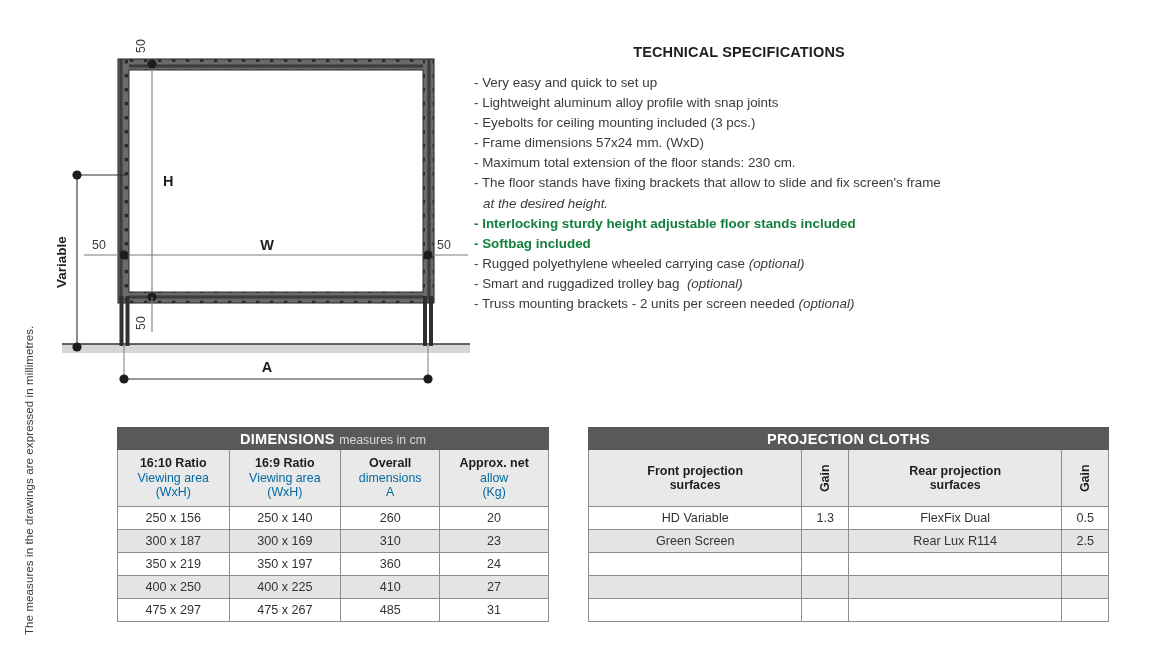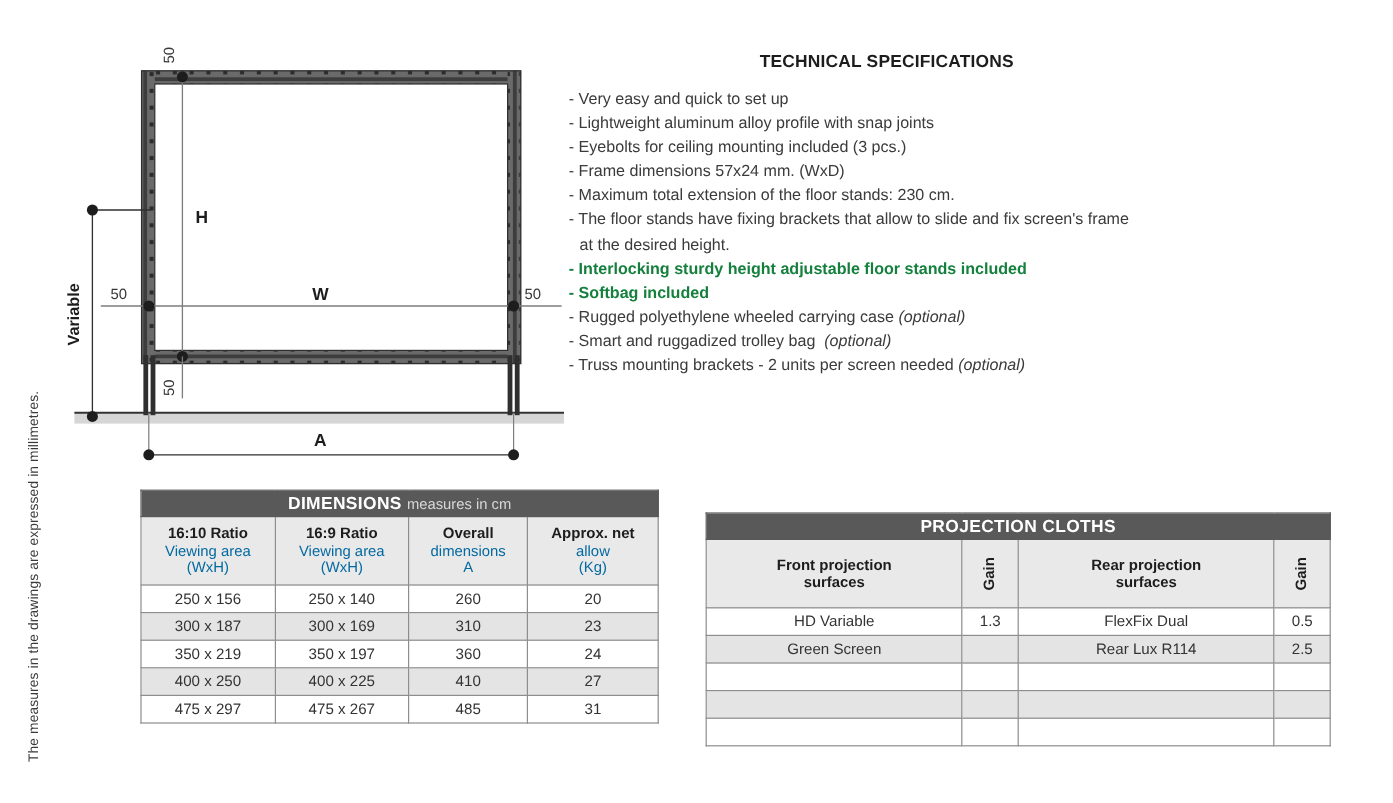--- a/index.html
+++ b/index.html
@@ -60,20 +60,21 @@
     color: #3b3b3b;
     line-height: 20.1px;
     white-space: pre;
   }
   .spec-line.bold {
     font-weight: bold;
     color: #15803d;
   }
   .spec-line.cont {
     padding-left: 9px;
+    font-style: italic;
   }
   .opt {
     font-style: italic;
     margin-top: 44px;
   }
 
   
   .tbl {
     position: absolute;
     border-collapse: collapse;
@@ -120,21 +121,21 @@
     display: block;
   }
   .tbl .drow td {
     height: 22px;
     margin-top: 37px;
   }
   .tbl tr.alt td {
     background: #e4e4e4;
   }
 
-  #dimensions-table { left: 117px; top: 408px; width: 432px; }
+  #dimensions-table { left: 117px; top: 427px; width: 432px; }
   #cloths-table     { left: 588px; top: 427px; width: 521px; }
 
   .gain-head {
     width: 36px;
   }
   .gain-rot {
     display: inline-block;
     transform: rotate(-90deg);
     font-weight: bold;
     font-size: 12.5px;

